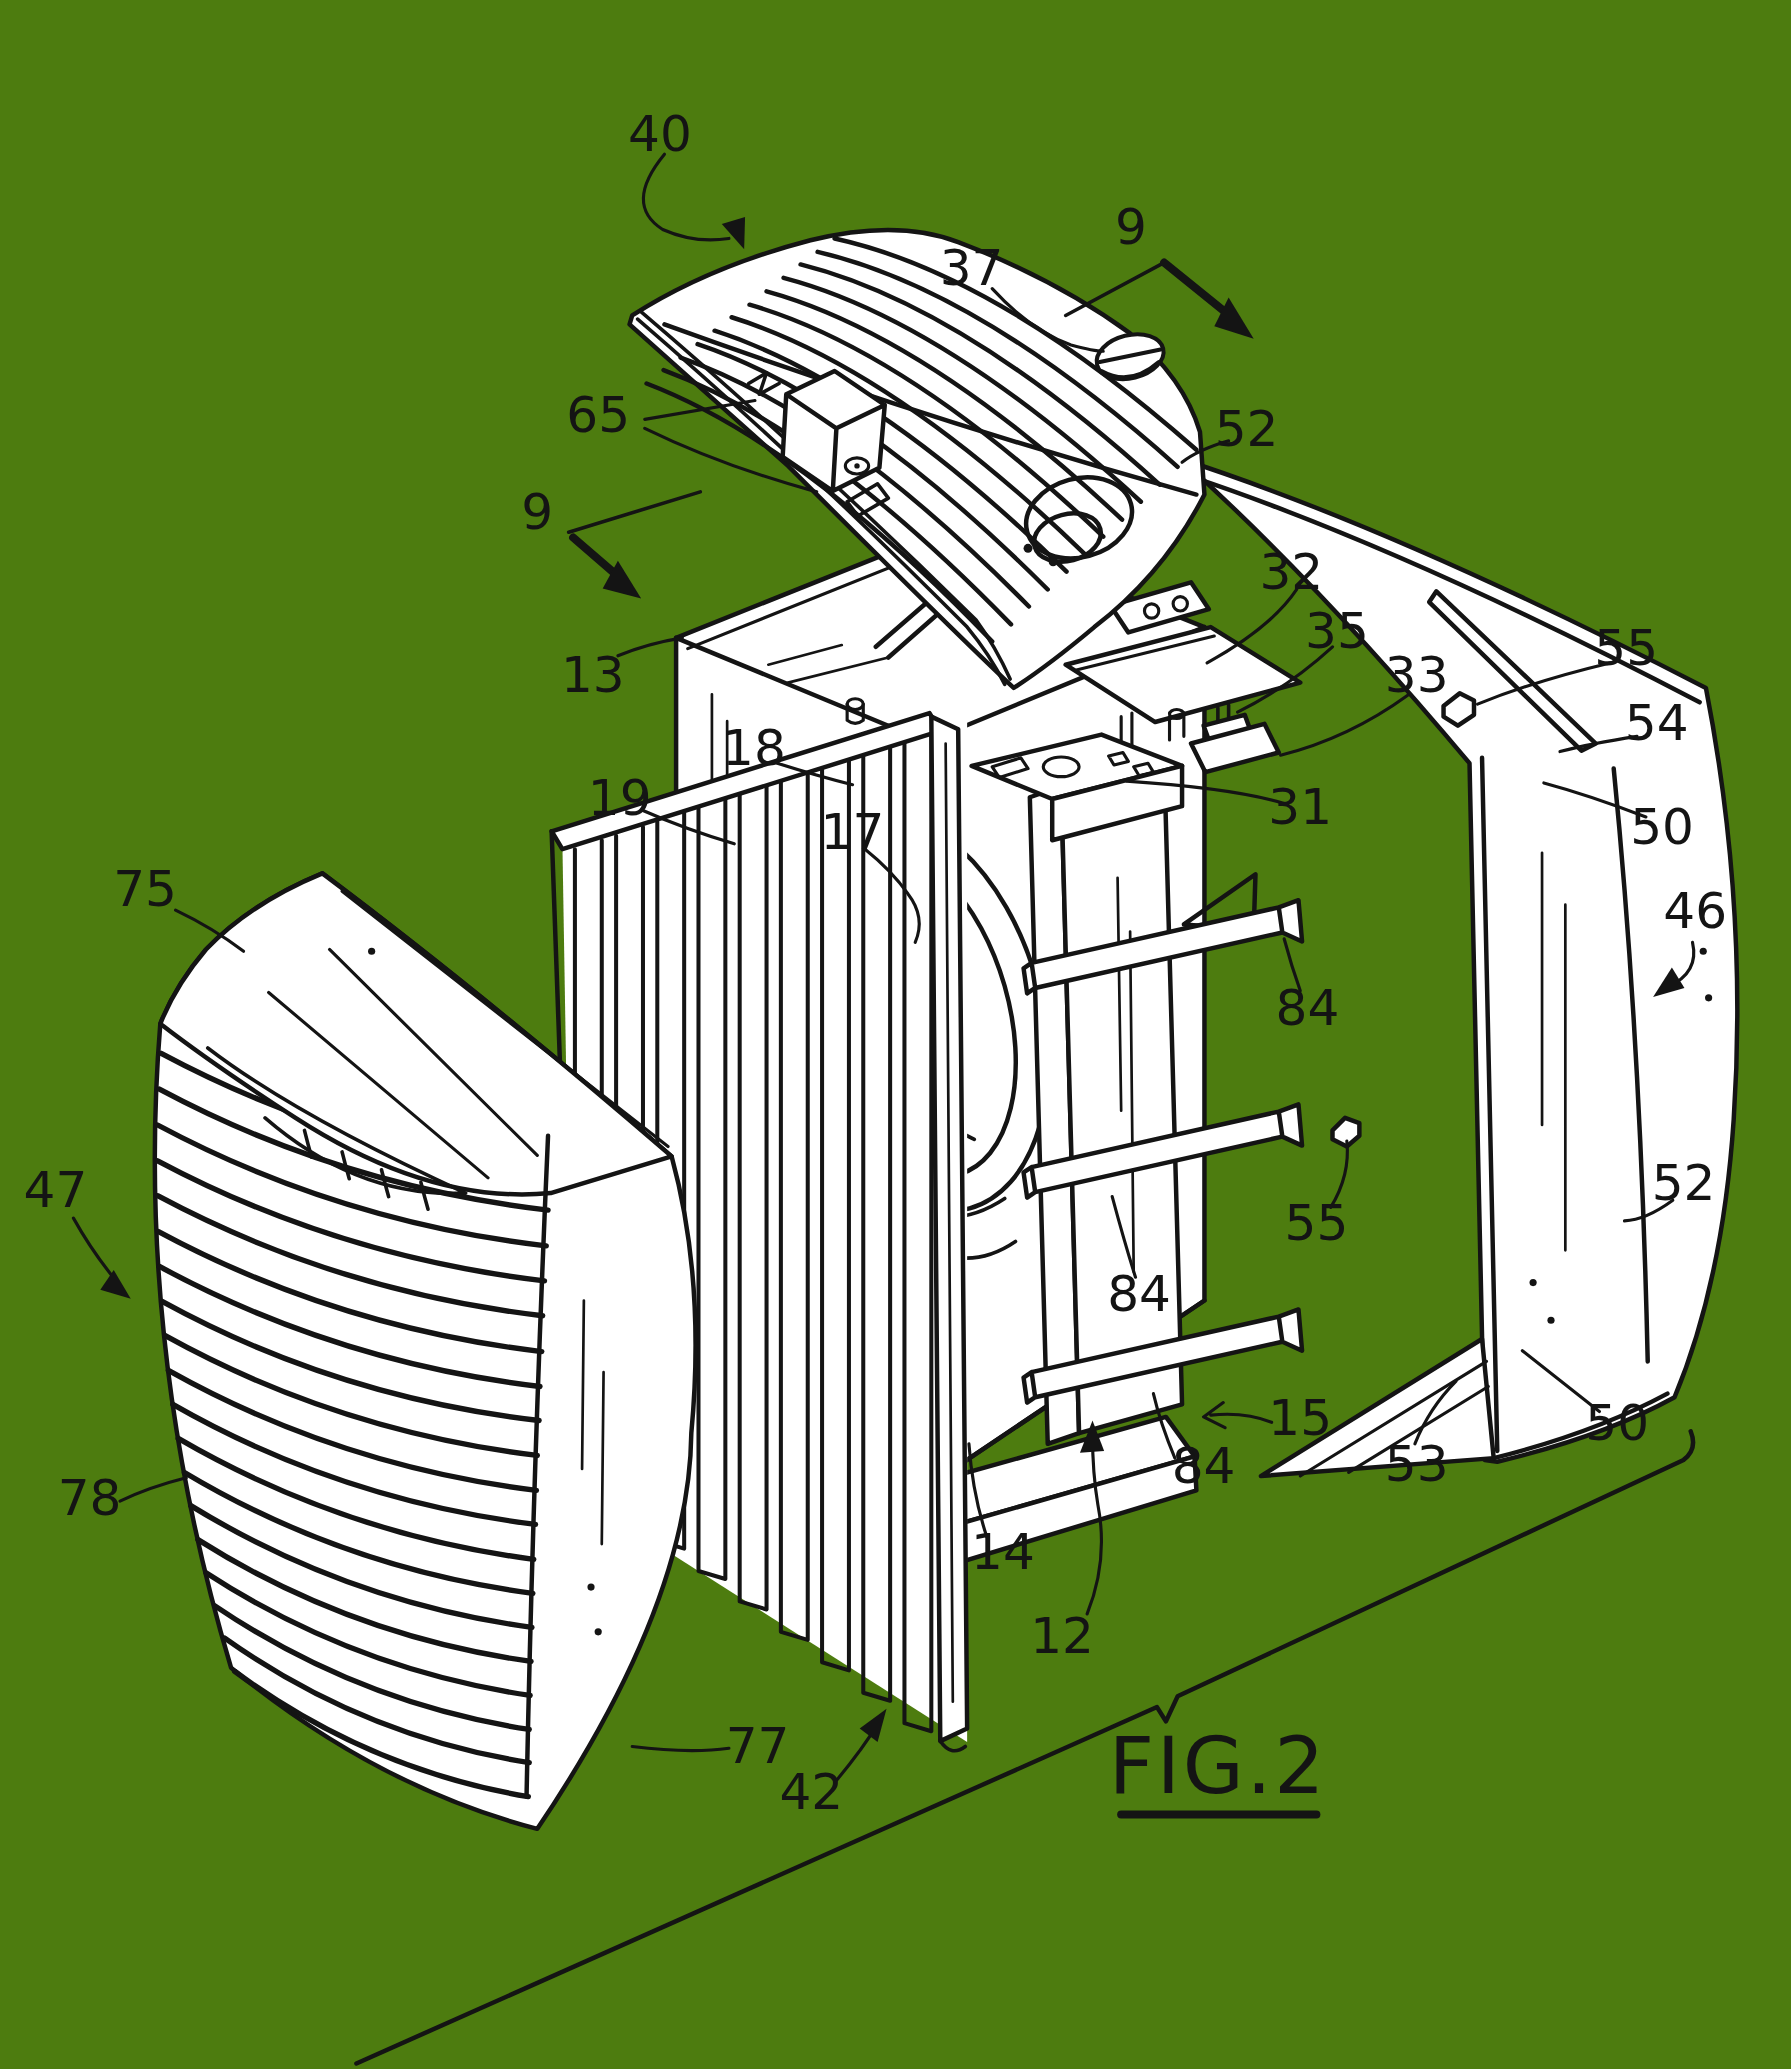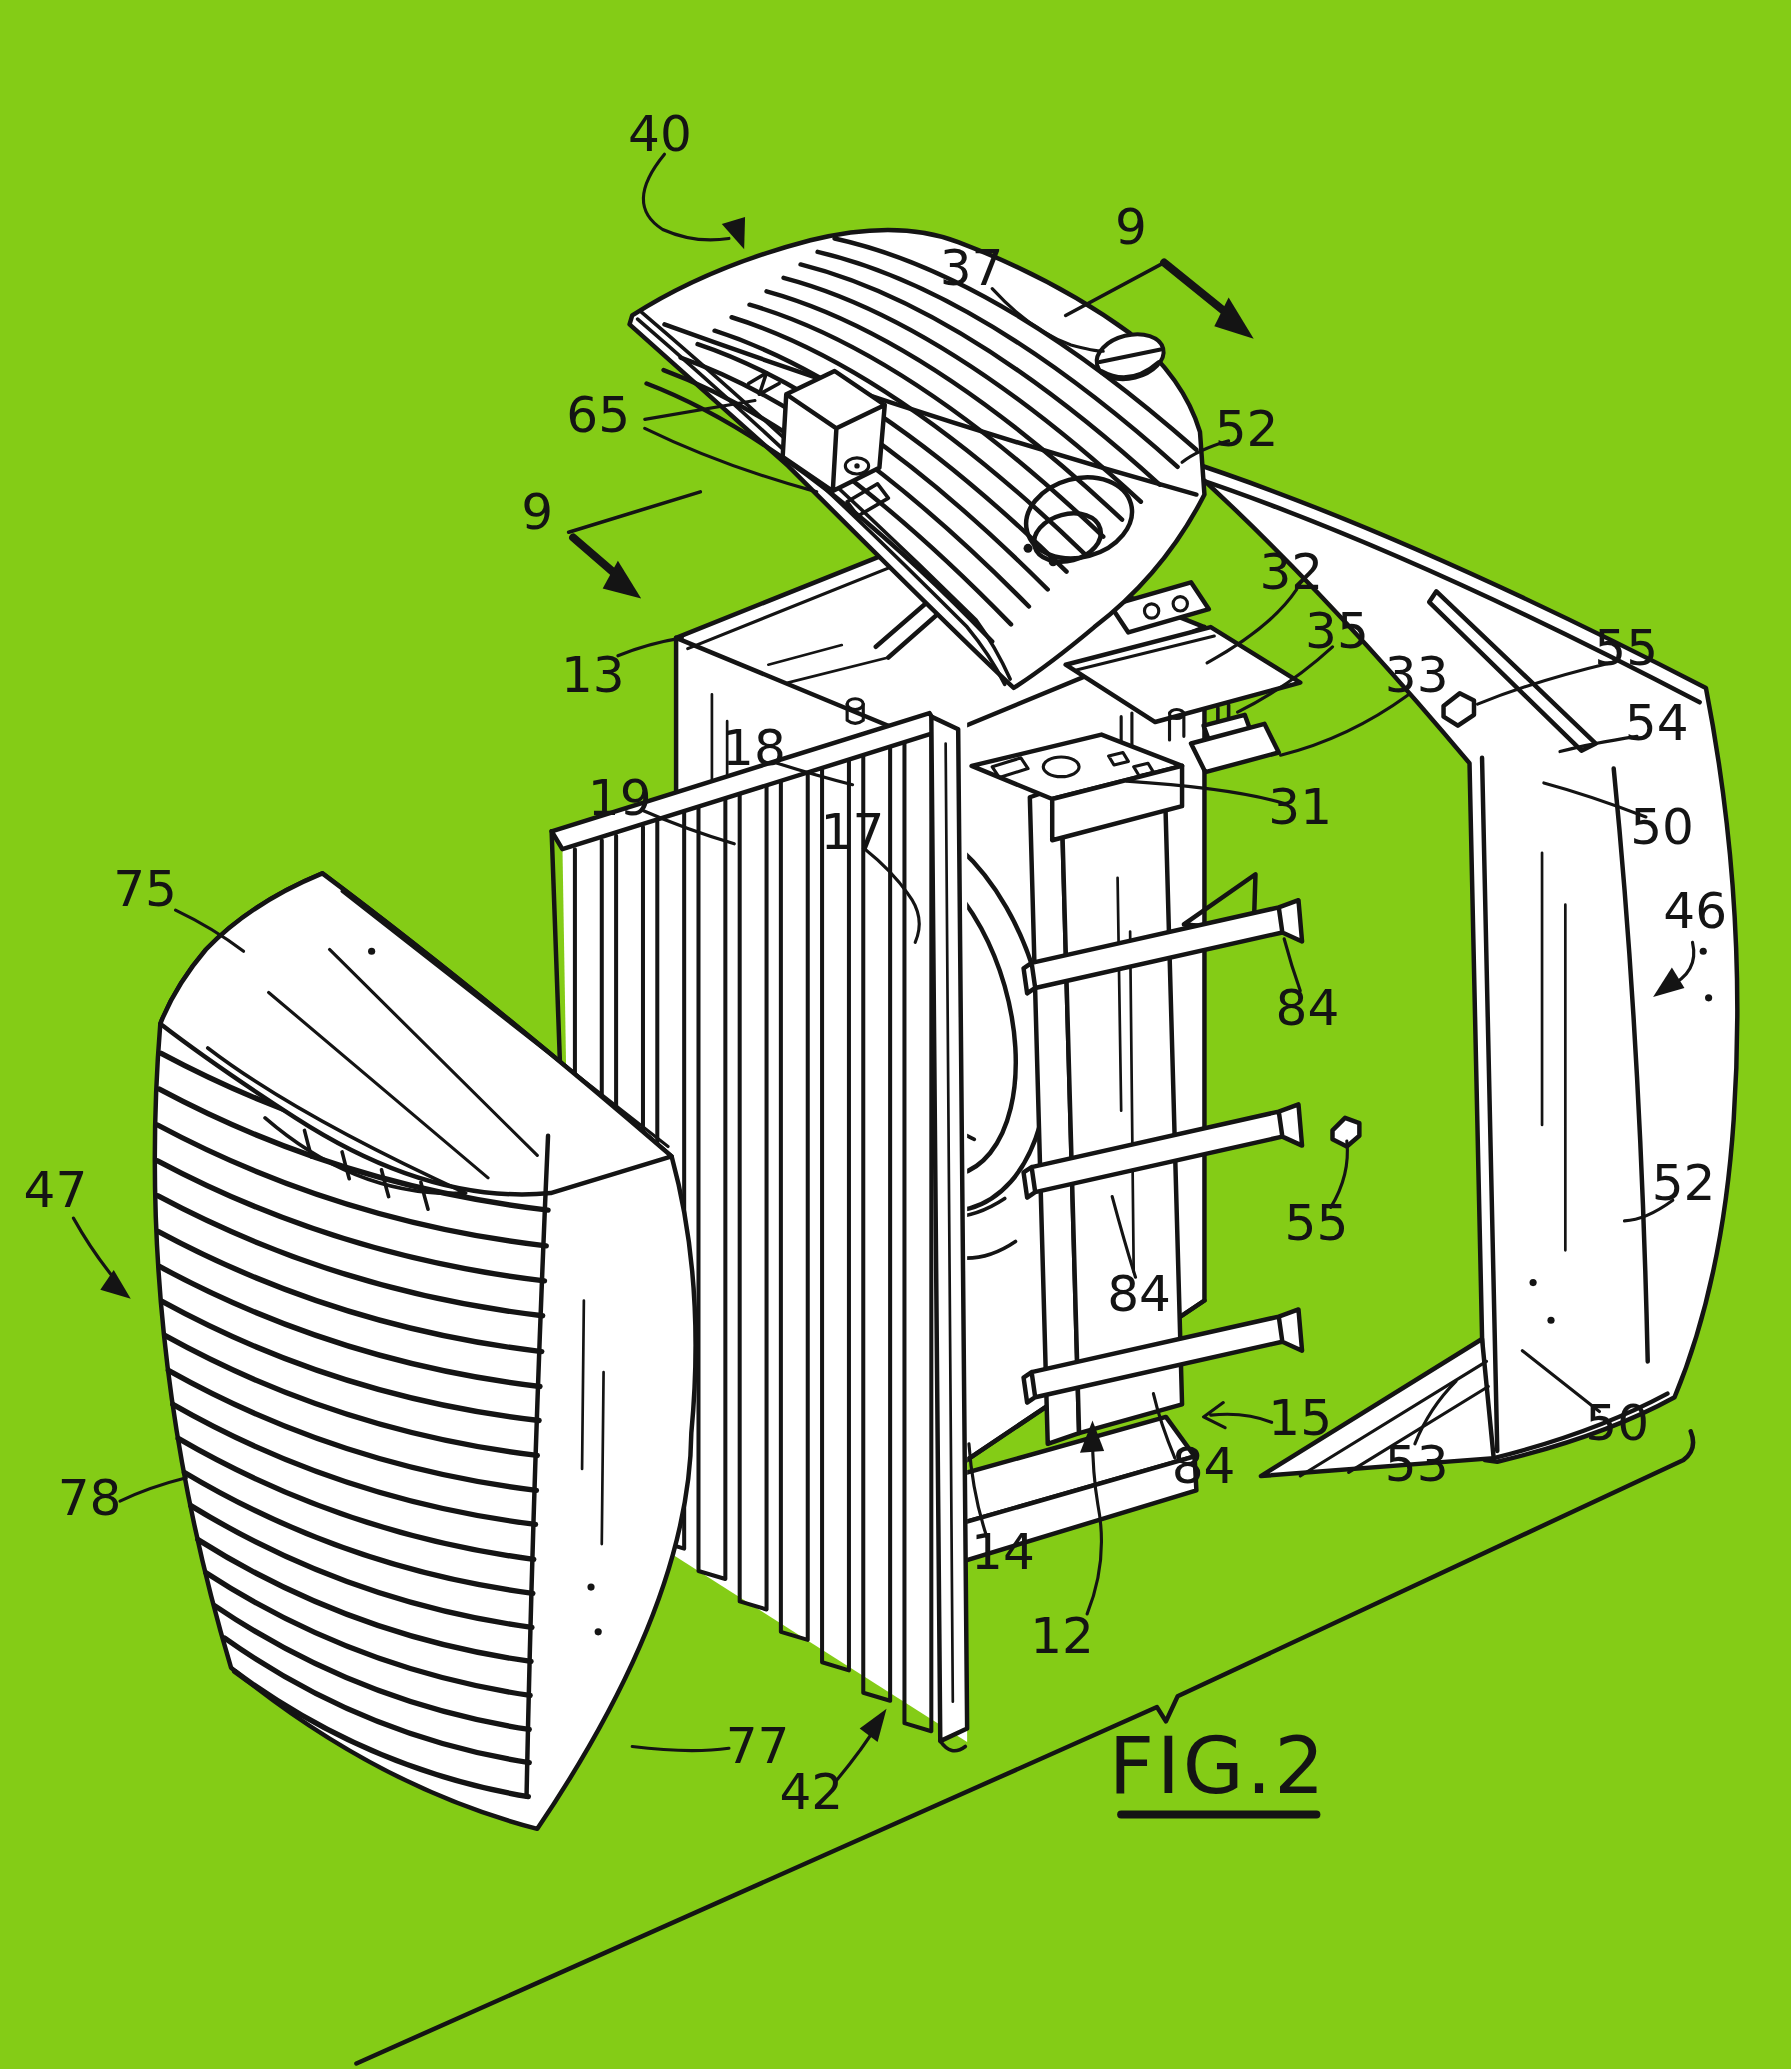--- a/index.html
+++ b/index.html
@@ -1,16 +1,16 @@
 <!DOCTYPE html>
 <html style="font-size:14.3px"><head>
 <meta charset="utf-8">
 <style>
   html,body{margin:0;padding:0;background:#e8e8e8;}
-  .sheet{position:relative;width:1791px;height:2070px;background:#84cc16;margin:0 auto;overflow:hidden;}
+  .sheet{position:relative;width:1791px;height:2070px;background:#4d7c0f;margin:0 auto;overflow:hidden;}
   svg{position:absolute;inset:0;display:block;}
   text{font-family:"DejaVu Sans","Liberation Sans",sans-serif;fill:#141414;}
   .ref{font-size:56px;}
   .caption{font-size:88px;letter-spacing:3px;}
   path,ellipse,circle,line{vector-effect:none;}
 </style>
 </head>
 <body>
 
 <div class="sheet">

